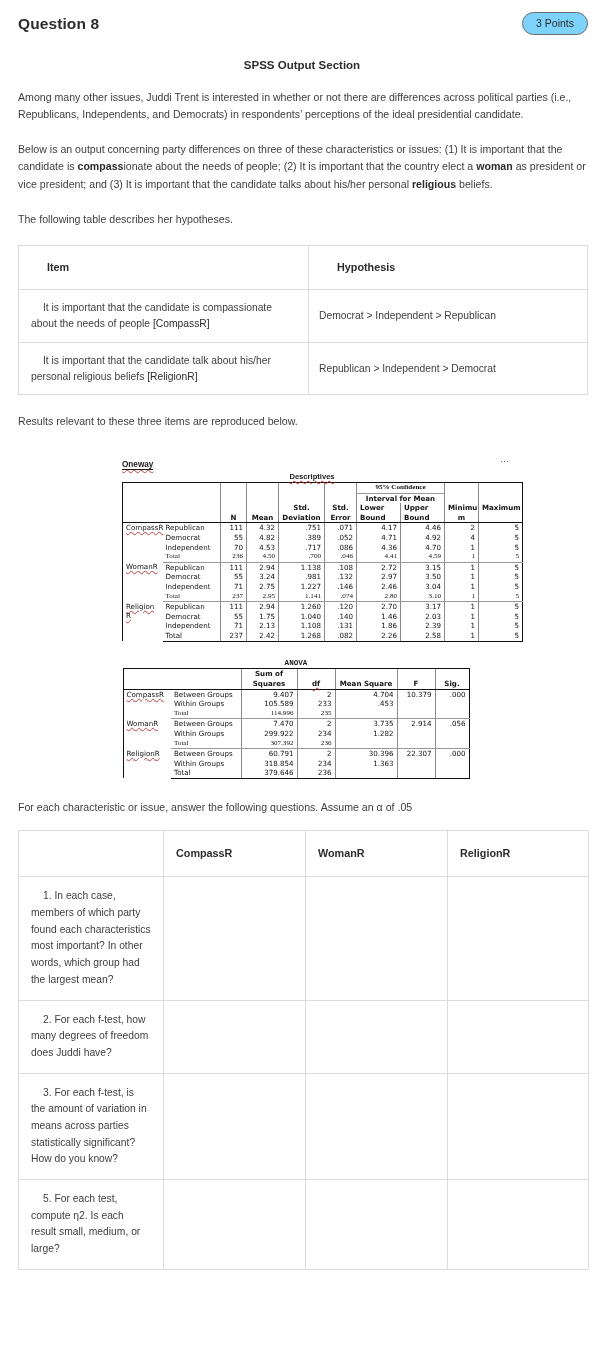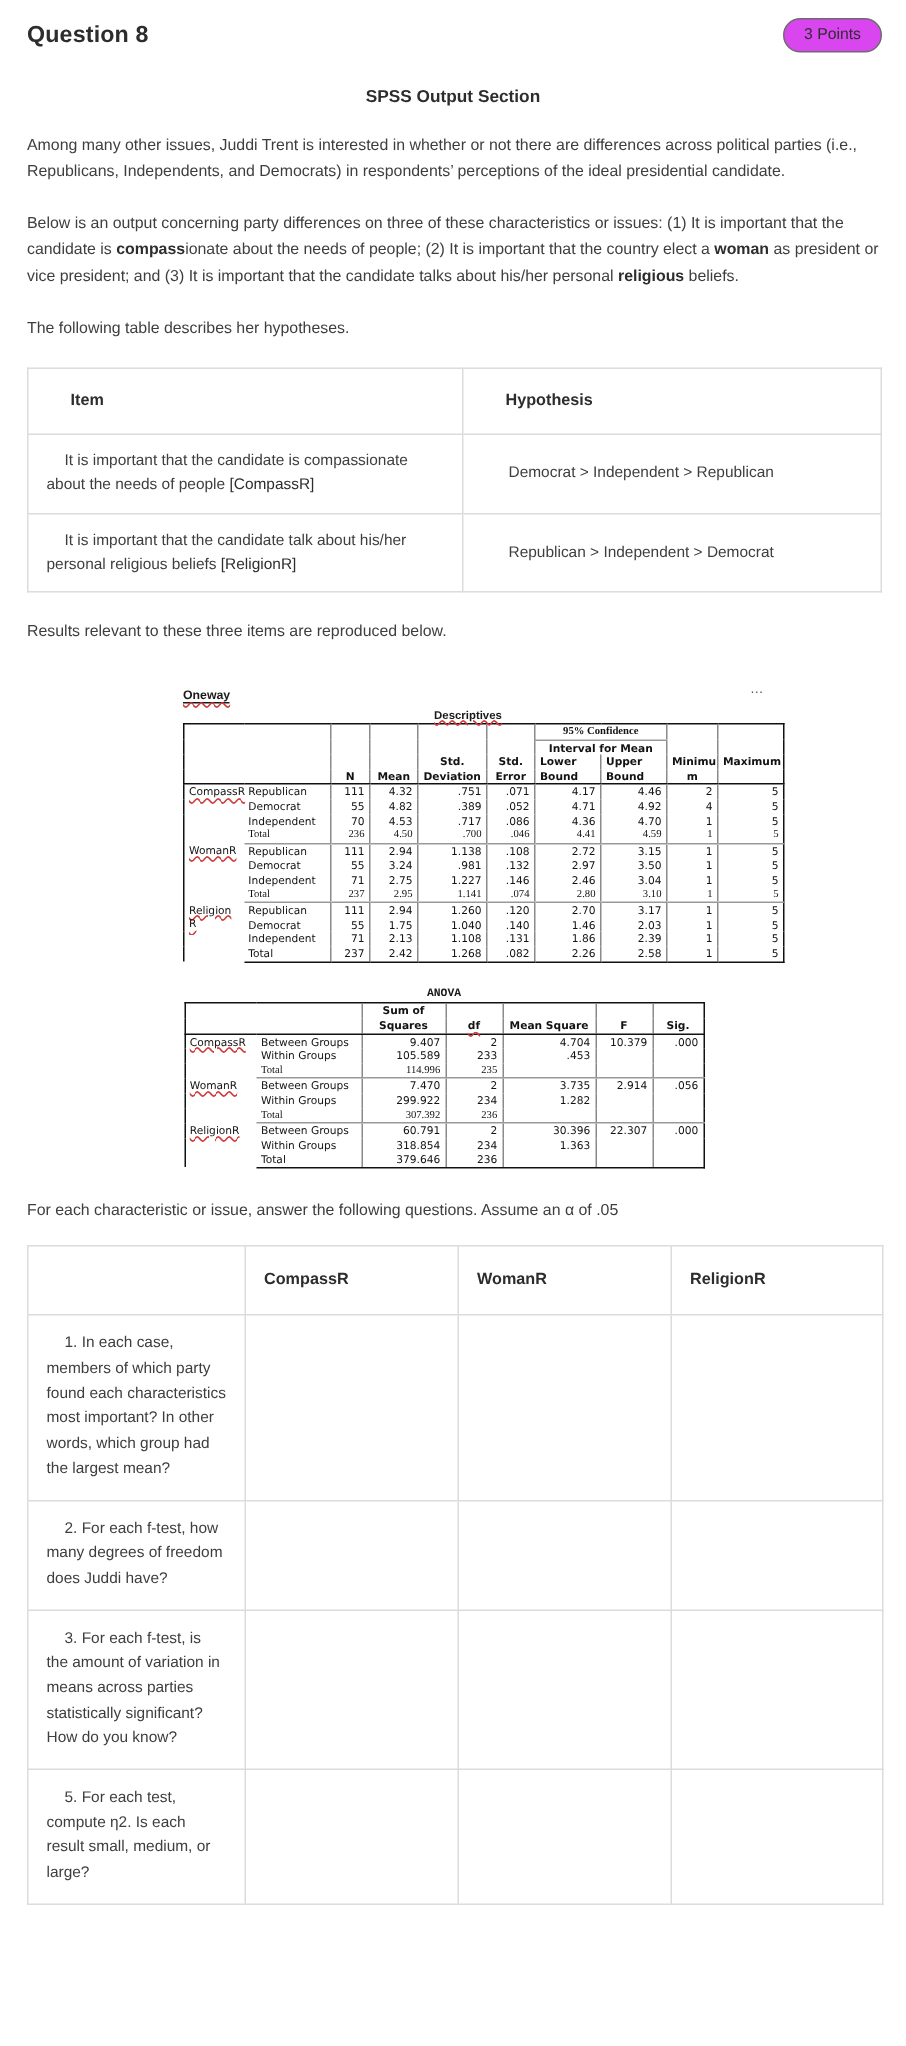--- a/index.html
+++ b/index.html
@@ -15,21 +15,21 @@
   
   .qhead {
     display: flex; align-items: center; justify-content: space-between;
     padding: 12px 16px 0 18px;
   }
   .qtitle { font-size: 15.5px; font-weight: 700; color: #2d2d2d; letter-spacing: .1px; }
   .points-badge {
     border: 1px solid #6d6d6d; border-radius: 14px;
     font-size: 10.5px; color: #2d2d2d;
     padding: 4px 13px 5px 13px; white-space: nowrap;
-    background: #d946ef;
+    background: #7dd3fc;
   }
 
   
   .section-title {
     text-align: center; font-weight: 700; font-size: 11.5px;
     color: #2d2d2d; margin: 24px 0 0 0;
   }
   .para {
     font-size: 10.6px; line-height: 1.62; color: #3e3e3e;
     margin: 18px 18px 0 18px; text-align: left;
@@ -43,21 +43,21 @@
   }
   .hyp-table td, .hyp-table th {
     border: 1px solid #dcdcdc; vertical-align: middle;
     padding: 10px 12px; font-size: 10.3px; line-height: 1.55;
     color: #3e3e3e; text-align: left;
   }
   .hyp-table th { font-weight: 700; color: #2d2d2d; font-size: 10.8px; padding: 13px 28px; }
   .hyp-table .col-item { width: 290px; }
   .hyp-table td.item-cell { text-indent: 12px; }
   .hyp-table td.item-cell b { font-weight: 400; color: #2d2d2d; }
-  .hyp-table td.hyp-cell { padding-left: 30px; }
+  .hyp-table td.hyp-cell { padding-left: 10px; }
 
   
   .spss-wrap { margin: 22px 0 0 0; position: relative; }
   .oneway-row {
     position: relative; width: 380px; margin-left: 122px; height: 16px;
   }
   .oneway {
     font-size: 8.2px; font-weight: 700; color: #1a1a1a;
     border-bottom: 1px solid #1a1a1a; display: inline-block; padding-bottom: 0px;
     text-decoration: underline; text-decoration-color: #cf3a3a;

